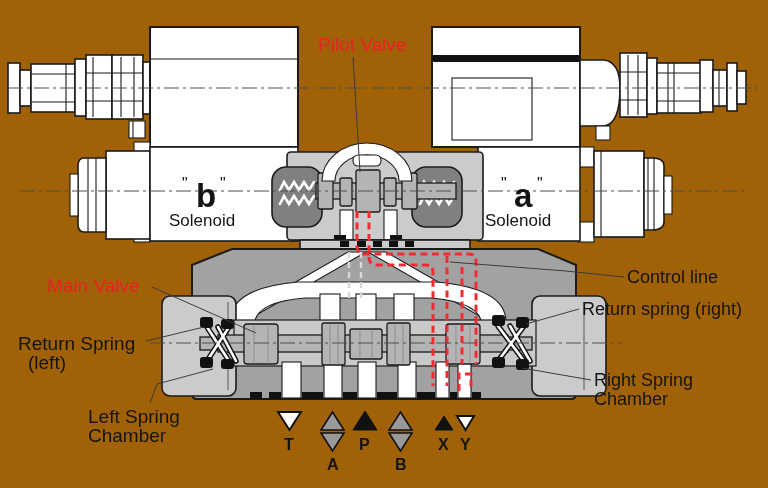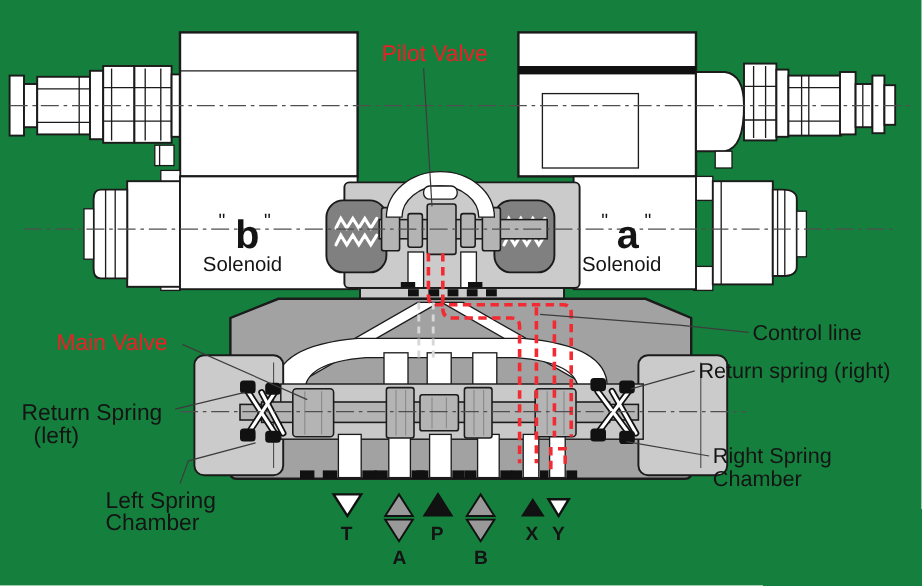--- a/index.html
+++ b/index.html
@@ -1,16 +1,16 @@
 <!DOCTYPE html>
 <html><head>
 <meta charset="utf-8">
 <style>
   html,body{margin:0;padding:0;background:#fff;}
-  #stage{position:relative;width:768px;height:488px;background:#15803d;overflow:hidden;
+  #stage{position:relative;width:768px;height:488px;background:#a16207;overflow:hidden;
          font-family:"Liberation Sans",sans-serif;}
   svg{display:block}
   
   .w  {fill:#ffffff;stroke:#1b1b1b;stroke-width:1.6}
   .w1 {fill:#ffffff;stroke:#1b1b1b;stroke-width:1.1}
   .g1 {fill:#a2a2a2;stroke:#1b1b1b;stroke-width:2}
   .g2 {fill:#cbcbcb;stroke:#1b1b1b;stroke-width:1.6}
   .g3 {fill:#808080;stroke:#1b1b1b;stroke-width:1.6}
   .g4 {fill:#b4b4b4;stroke:#1b1b1b;stroke-width:1.3}
   .bore{fill:#c9c9c9;stroke:#1b1b1b;stroke-width:1.2}

